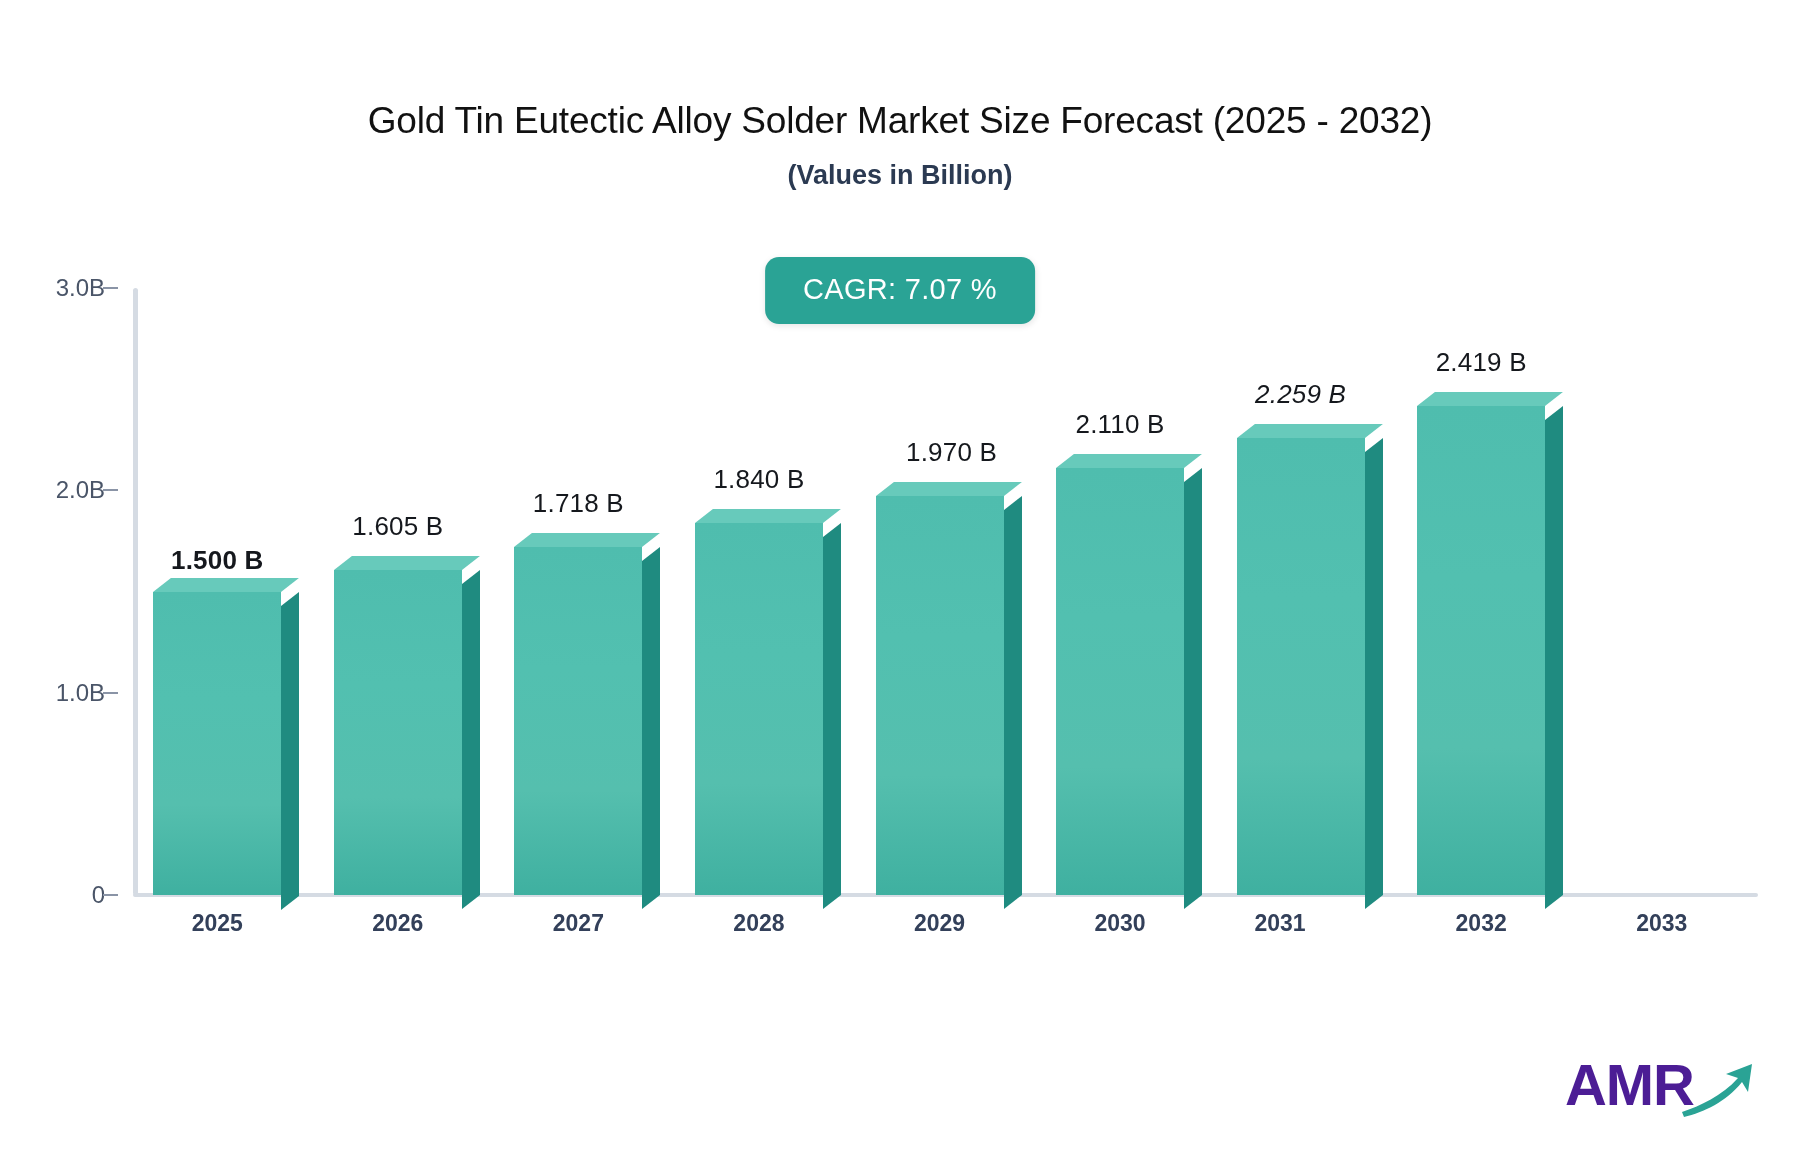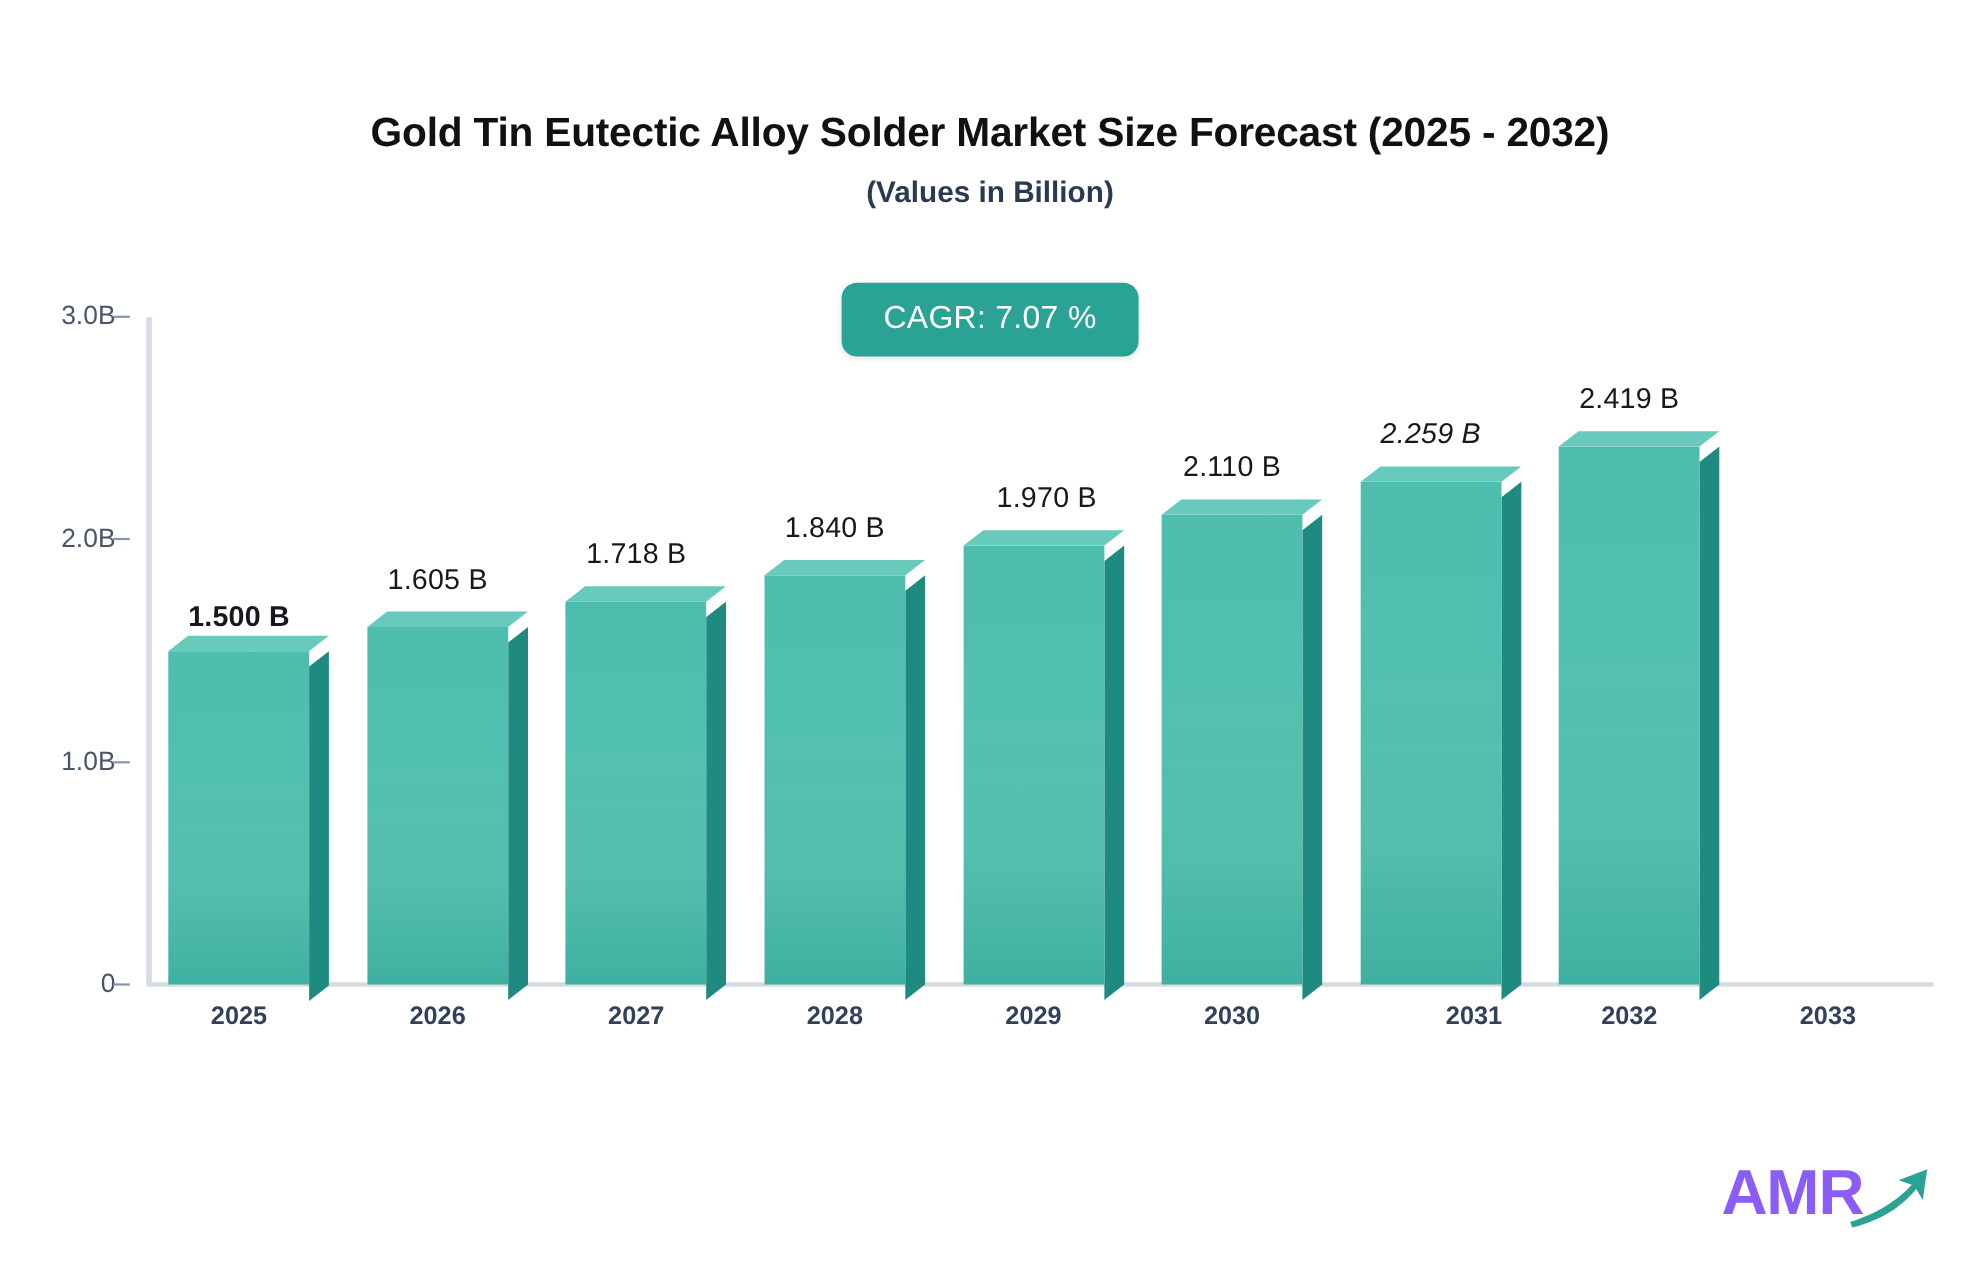--- a/index.html
+++ b/index.html
@@ -24,21 +24,21 @@
   .header {
     position: absolute;
     top: 100px;
     left: 0;
     width: 1800px;
     text-align: center;
   }
 
   .chart-title {
     font-size: 37px;
-    font-weight: 700;
+    font-weight: 400;
     color: #111111;
     letter-spacing: -0.2px;
     line-height: 1.15;
     white-space: nowrap;
   }
 
   .chart-subtitle {
     margin-top: 16px;
     font-size: 27px;
     font-weight: 700;
@@ -195,21 +195,21 @@
     right: 42px;
     bottom: 32px;
     display: flex;
     align-items: center;
     gap: 0px;
   }
 
   .logo-text {
     font-size: 58px;
     font-weight: 700;
-    color: #8b5cf6;
+    color: #4c1d95;
     letter-spacing: -1px;
     line-height: 1;
   }
 
   .logo-arrow {
     margin-left: -14px;
     margin-top: 14px;
   }
 </style>
 </head>
@@ -303,21 +303,21 @@
           <div class="bar-value" style="bottom: 517.444px;">2.419 B</div>
         </div>
       </div>
     <div id="x-axis">
         <div class="x-label" style="left: 217.278px;">2025</div>
         <div class="x-label" style="left: 397.833px;">2026</div>
         <div class="x-label" style="left: 578.389px;">2027</div>
         <div class="x-label" style="left: 758.944px;">2028</div>
         <div class="x-label" style="left: 939.5px;">2029</div>
         <div class="x-label" style="left: 1120.06px;">2030</div>
-        <div class="x-label" style="left: 1340px;">2031</div>
+        <div class="x-label" style="left: 1280px;">2031</div>
         <div class="x-label" style="left: 1481.17px;">2032</div>
         <div class="x-label" style="left: 1661.72px;">2033</div>
       </div>
   </div>
 
   <div class="logo">
     <span class="logo-text">AMR</span>
     <span class="logo-arrow">
       <svg width="78" height="60" viewBox="0 0 78 60">
         <path d="M2 52 C20 46 42 36 58 18 L46 14 L72 4 L68 32 L62 22 C46 42 24 52 4 57 Z" fill="#2aa395"></path>

